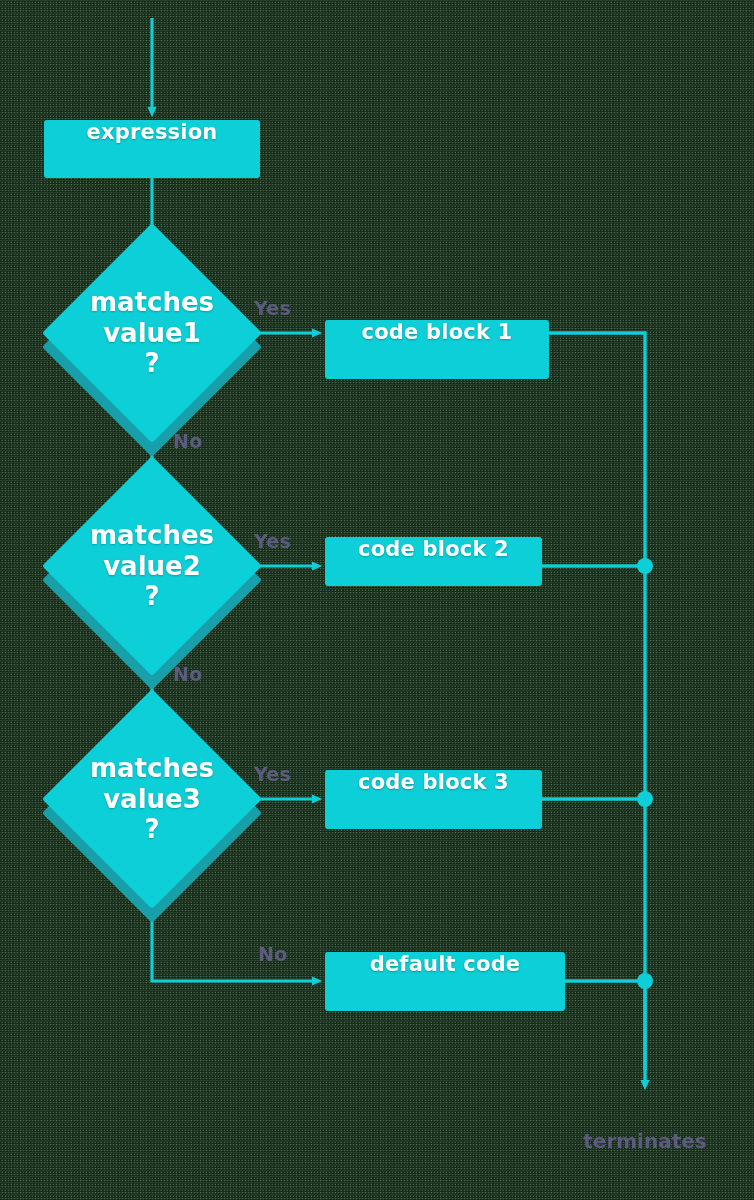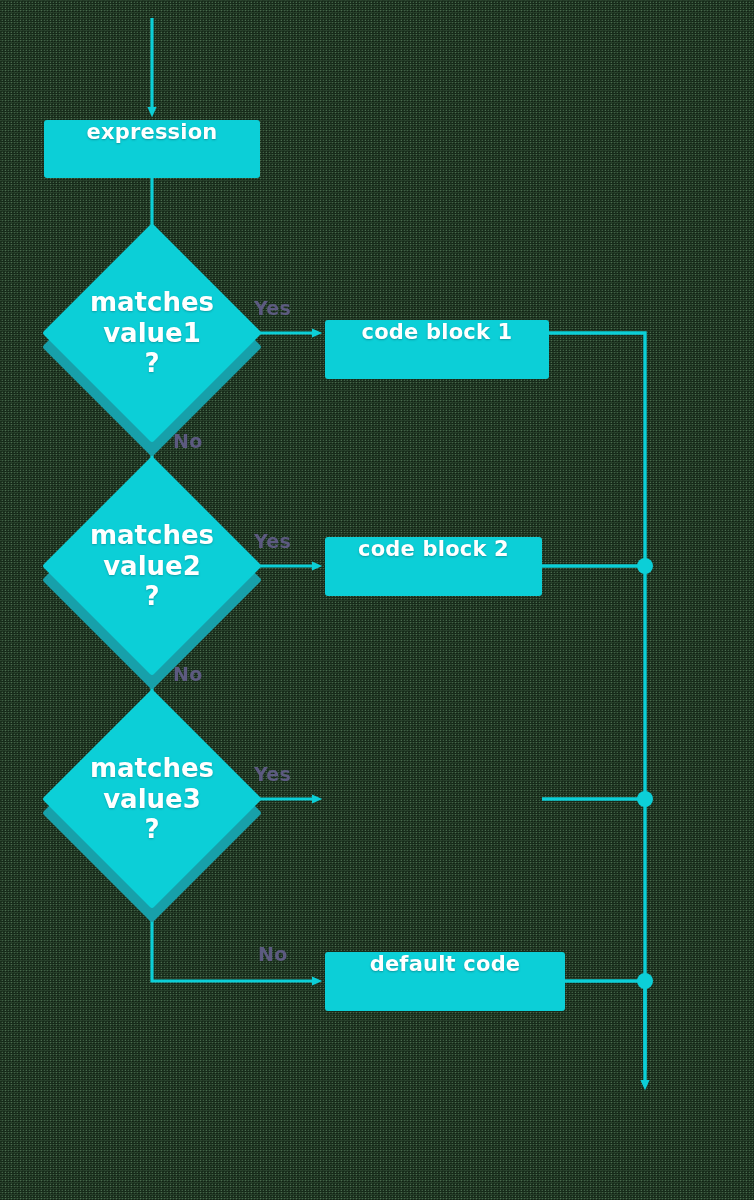--- a/index.html
+++ b/index.html
@@ -166,33 +166,37 @@
       <span>matches</span>
       <span>value3</span>
       <span>?</span>
     </div>
   </div>
 
   <div class="box" style="left:325px;top:304px;width:224px;height:59px;margin-top:16px;">
     <span>code block 1</span>
   </div>
 
-  <div class="box" style="left:325px;top:537px;width:217px;height:59px;">
+  <div class="box" style="left:325px;top:537px;width:217px;height:49px;">
     <span>code block 2</span>
   </div>
 
+  <div class="box" style="left:325px;top:770px;width:217px;height:59px;">
+    <span>code block 3</span>
+  </div>
 
   <div class="box" style="left:325px;top:952px;width:240px;height:59px;">
     <span>default code</span>
   </div>
 
   <div class="edge-label" style="left:254px;top:297px;">Yes</div>
   <div class="edge-label" style="left:173px;top:430px;">No</div>
 
   <div class="edge-label" style="left:254px;top:530px;">Yes</div>
   <div class="edge-label" style="left:173px;top:663px;">No</div>
 
   <div class="edge-label" style="left:254px;top:763px;">Yes</div>
   <div class="edge-label" style="left:258px;top:943px;">No</div>
 
   <div class="terminator" style="left:545px;top:1105px;width:200px;">
+    <div>terminates</div>
   </div>
 </div>
 
 </body></html>

